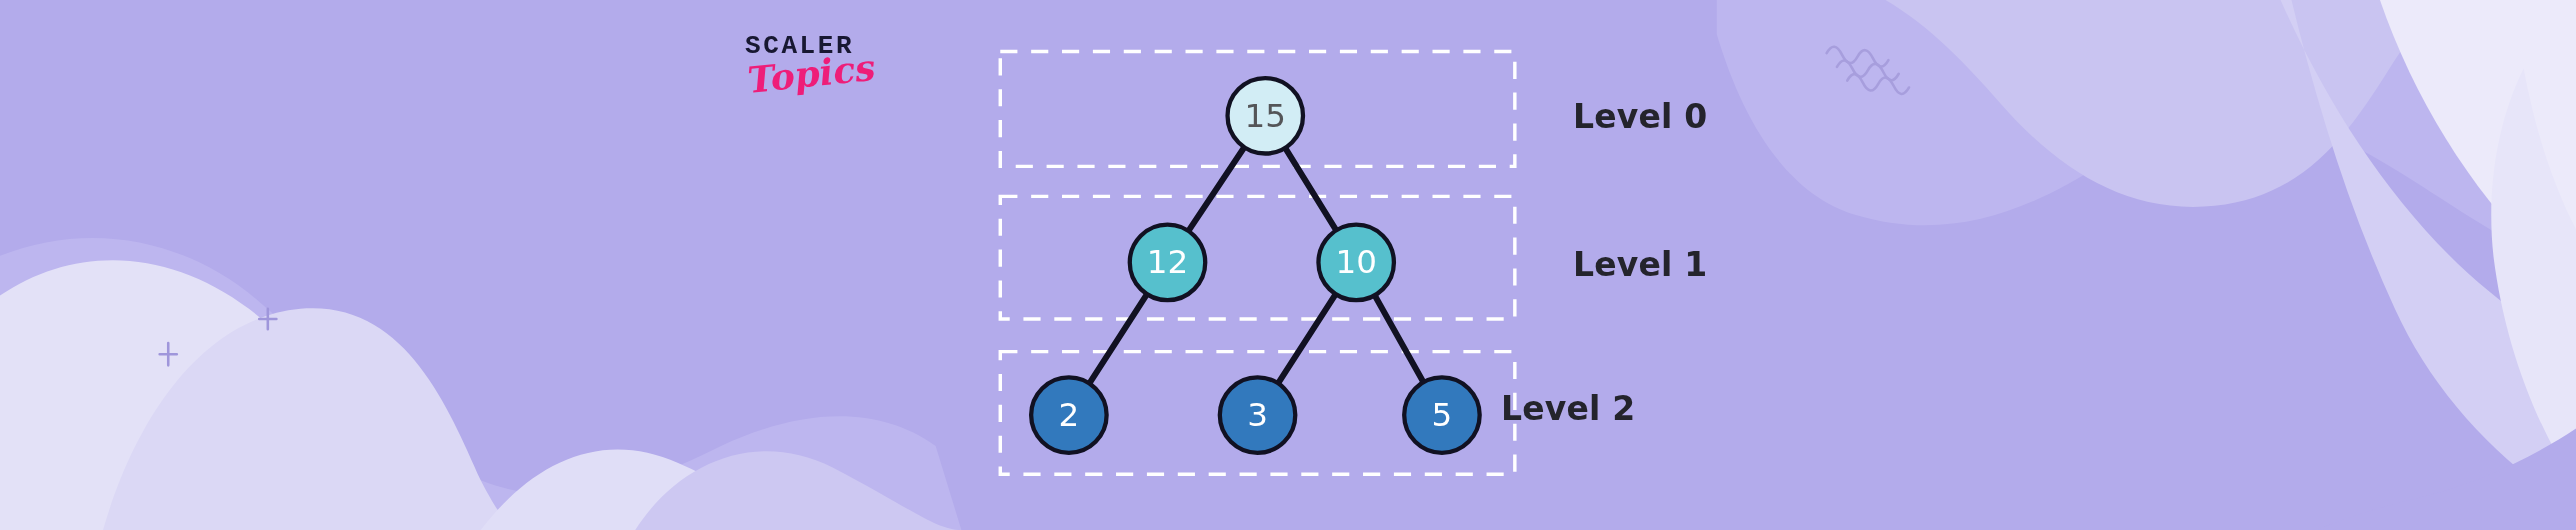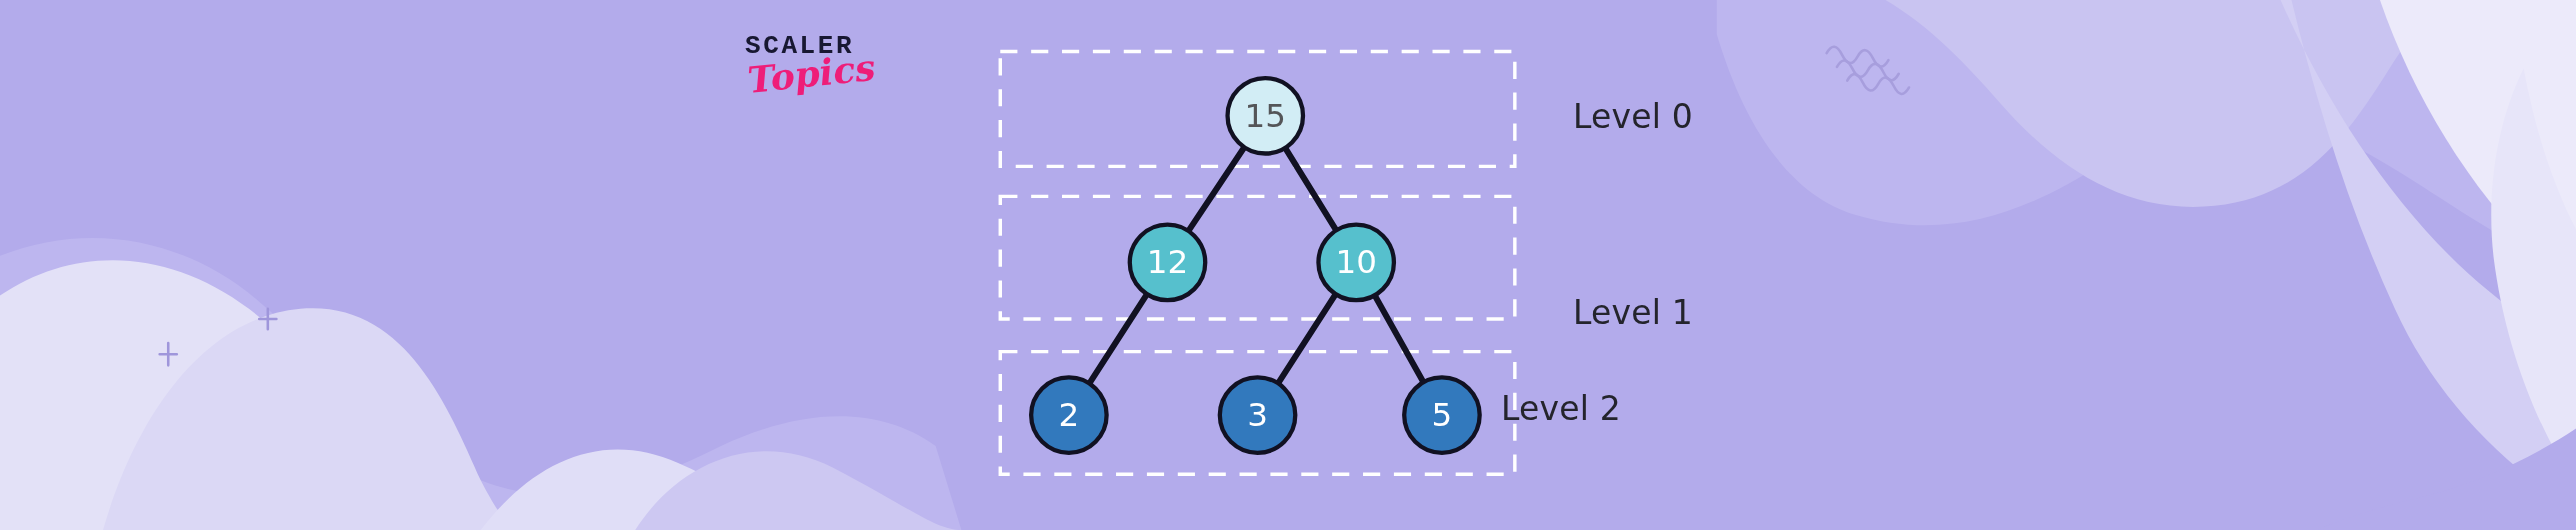--- a/index.html
+++ b/index.html
@@ -58,21 +58,21 @@
   #diagram {
     position: absolute;
     left: 0; top: 0;
     width: 2576px;
     height: 530px;
     display: block;
   }
   .level-label {
     position: absolute;
     font-family: "DejaVu Sans", sans-serif;
-    font-weight: normal;
+    font-weight: bold;
     font-size: 33px;
     color: #24242c;
     white-space: nowrap;
     letter-spacing: 0.2px;
   }
   .node-text {
     font-family: "DejaVu Sans", sans-serif;
     font-size: 38px;
   }
 </style>
@@ -150,18 +150,18 @@
         </g>
         <g>
           <circle cx="1680" cy="484" r="44" fill="#3279bd" stroke="#111122" stroke-width="5"></circle>
           <text x="1680" y="484" text-anchor="middle" dominant-baseline="central" fill="#ffffff" class="node-text">5</text>
         </g>
       </g>
   </svg>
 
   <div id="level-labels">
       <div class="level-label" style="left: 1573px; top: 97px;">Level 0</div>
-      <div class="level-label" style="left: 1573px; top: 245px; margin-top: 48px;">Level 1</div>
+      <div class="level-label" style="left: 1573px; top: 245px;">Level 1</div>
       <div class="level-label" style="left: 1501px; top: 389px;">Level 2</div>
     </div>
 
 </div>
 
 
 </body></html>

